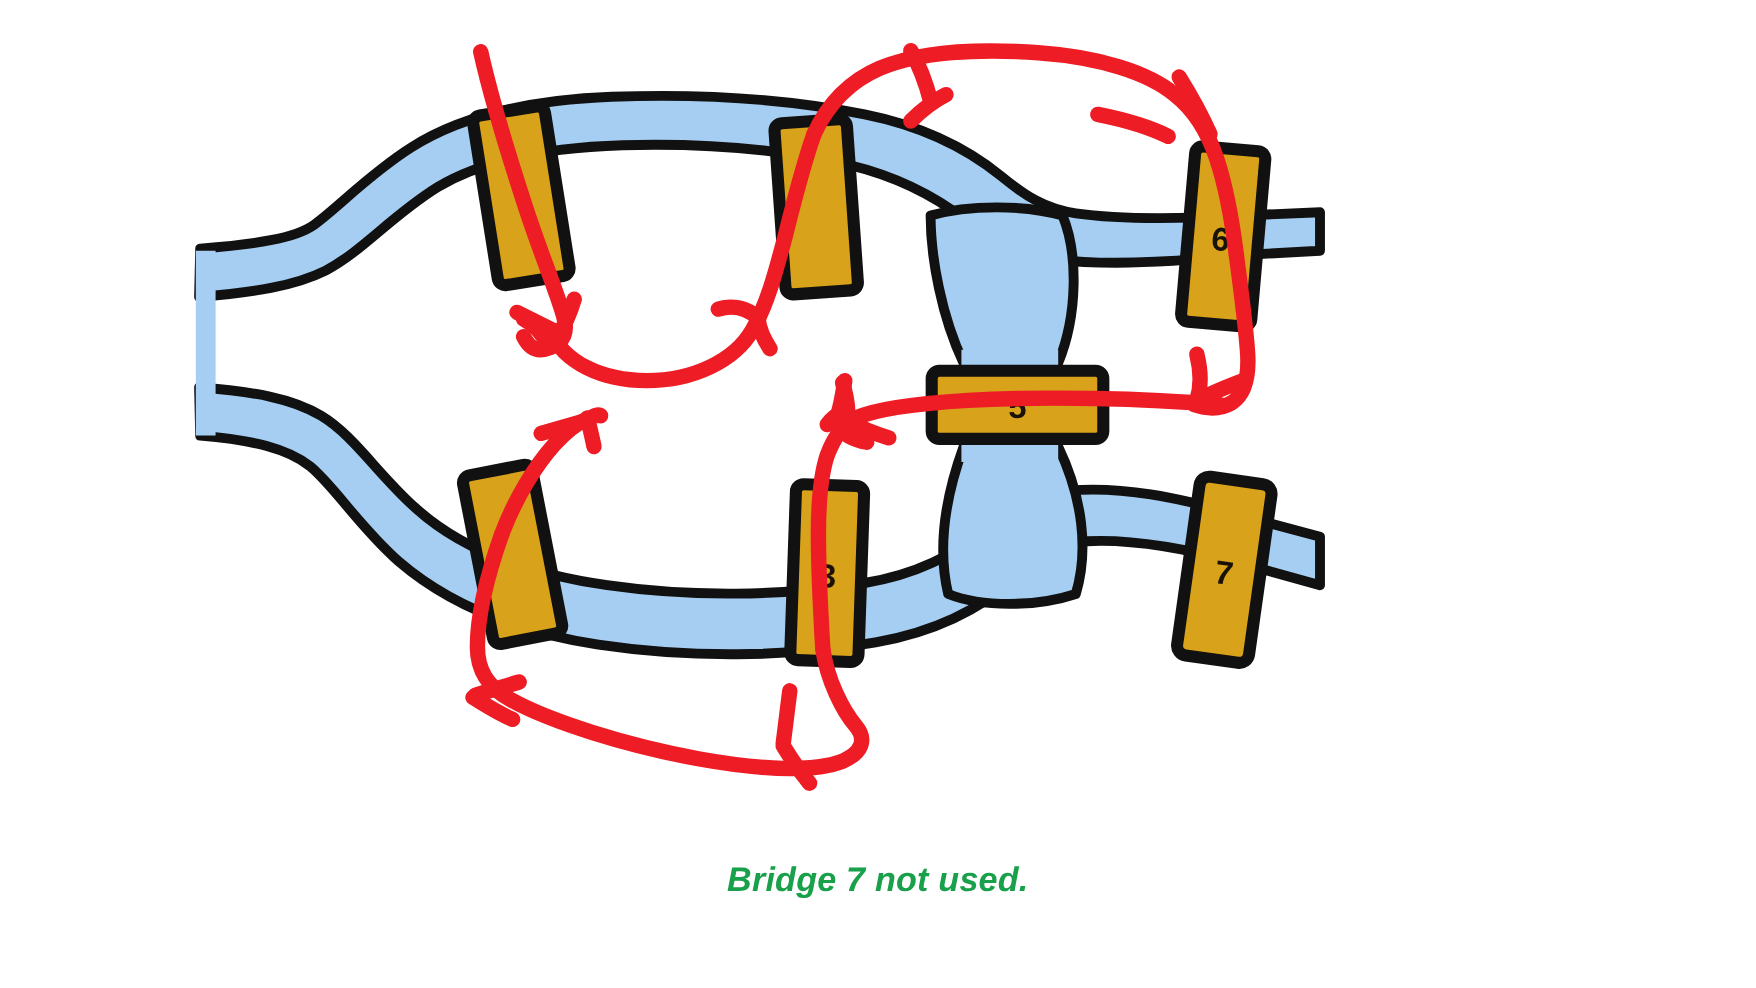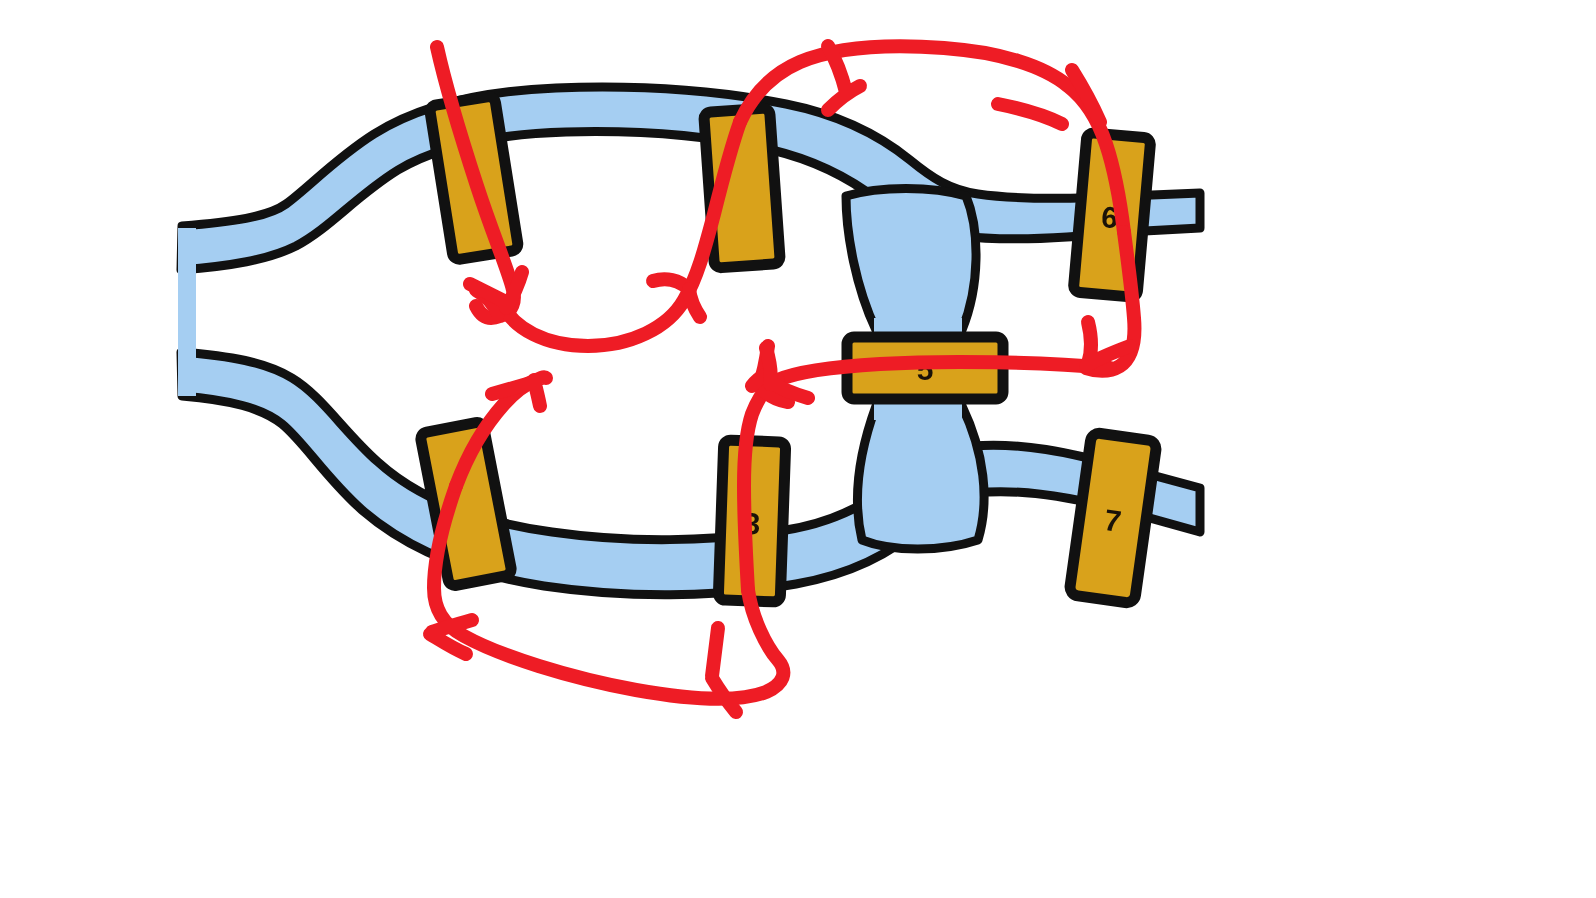--- a/index.html
+++ b/index.html
@@ -231,13 +231,14 @@
       <path d="M 766,348 C 770,362 772,374 770,384 M 808,398 C 794,394 780,388 770,382"></path>
 
       <path d="M 718,628 C 716,644 714,660 712,676 M 736,712 C 726,700 718,688 712,678"></path>
 
       <path d="M 472,620 C 458,624 444,628 432,632 M 466,654 C 452,648 440,640 430,634"></path>
 
       <path d="M 492,394 C 506,390 520,386 534,382 M 540,406 C 538,396 536,388 534,380 M 534,382 C 540,378 544,376 546,378"></path>
     </g>
   </svg>
 
+  <div class="caption">Bridge 7 not used.</div>
 </div>
 
 </body></html>

